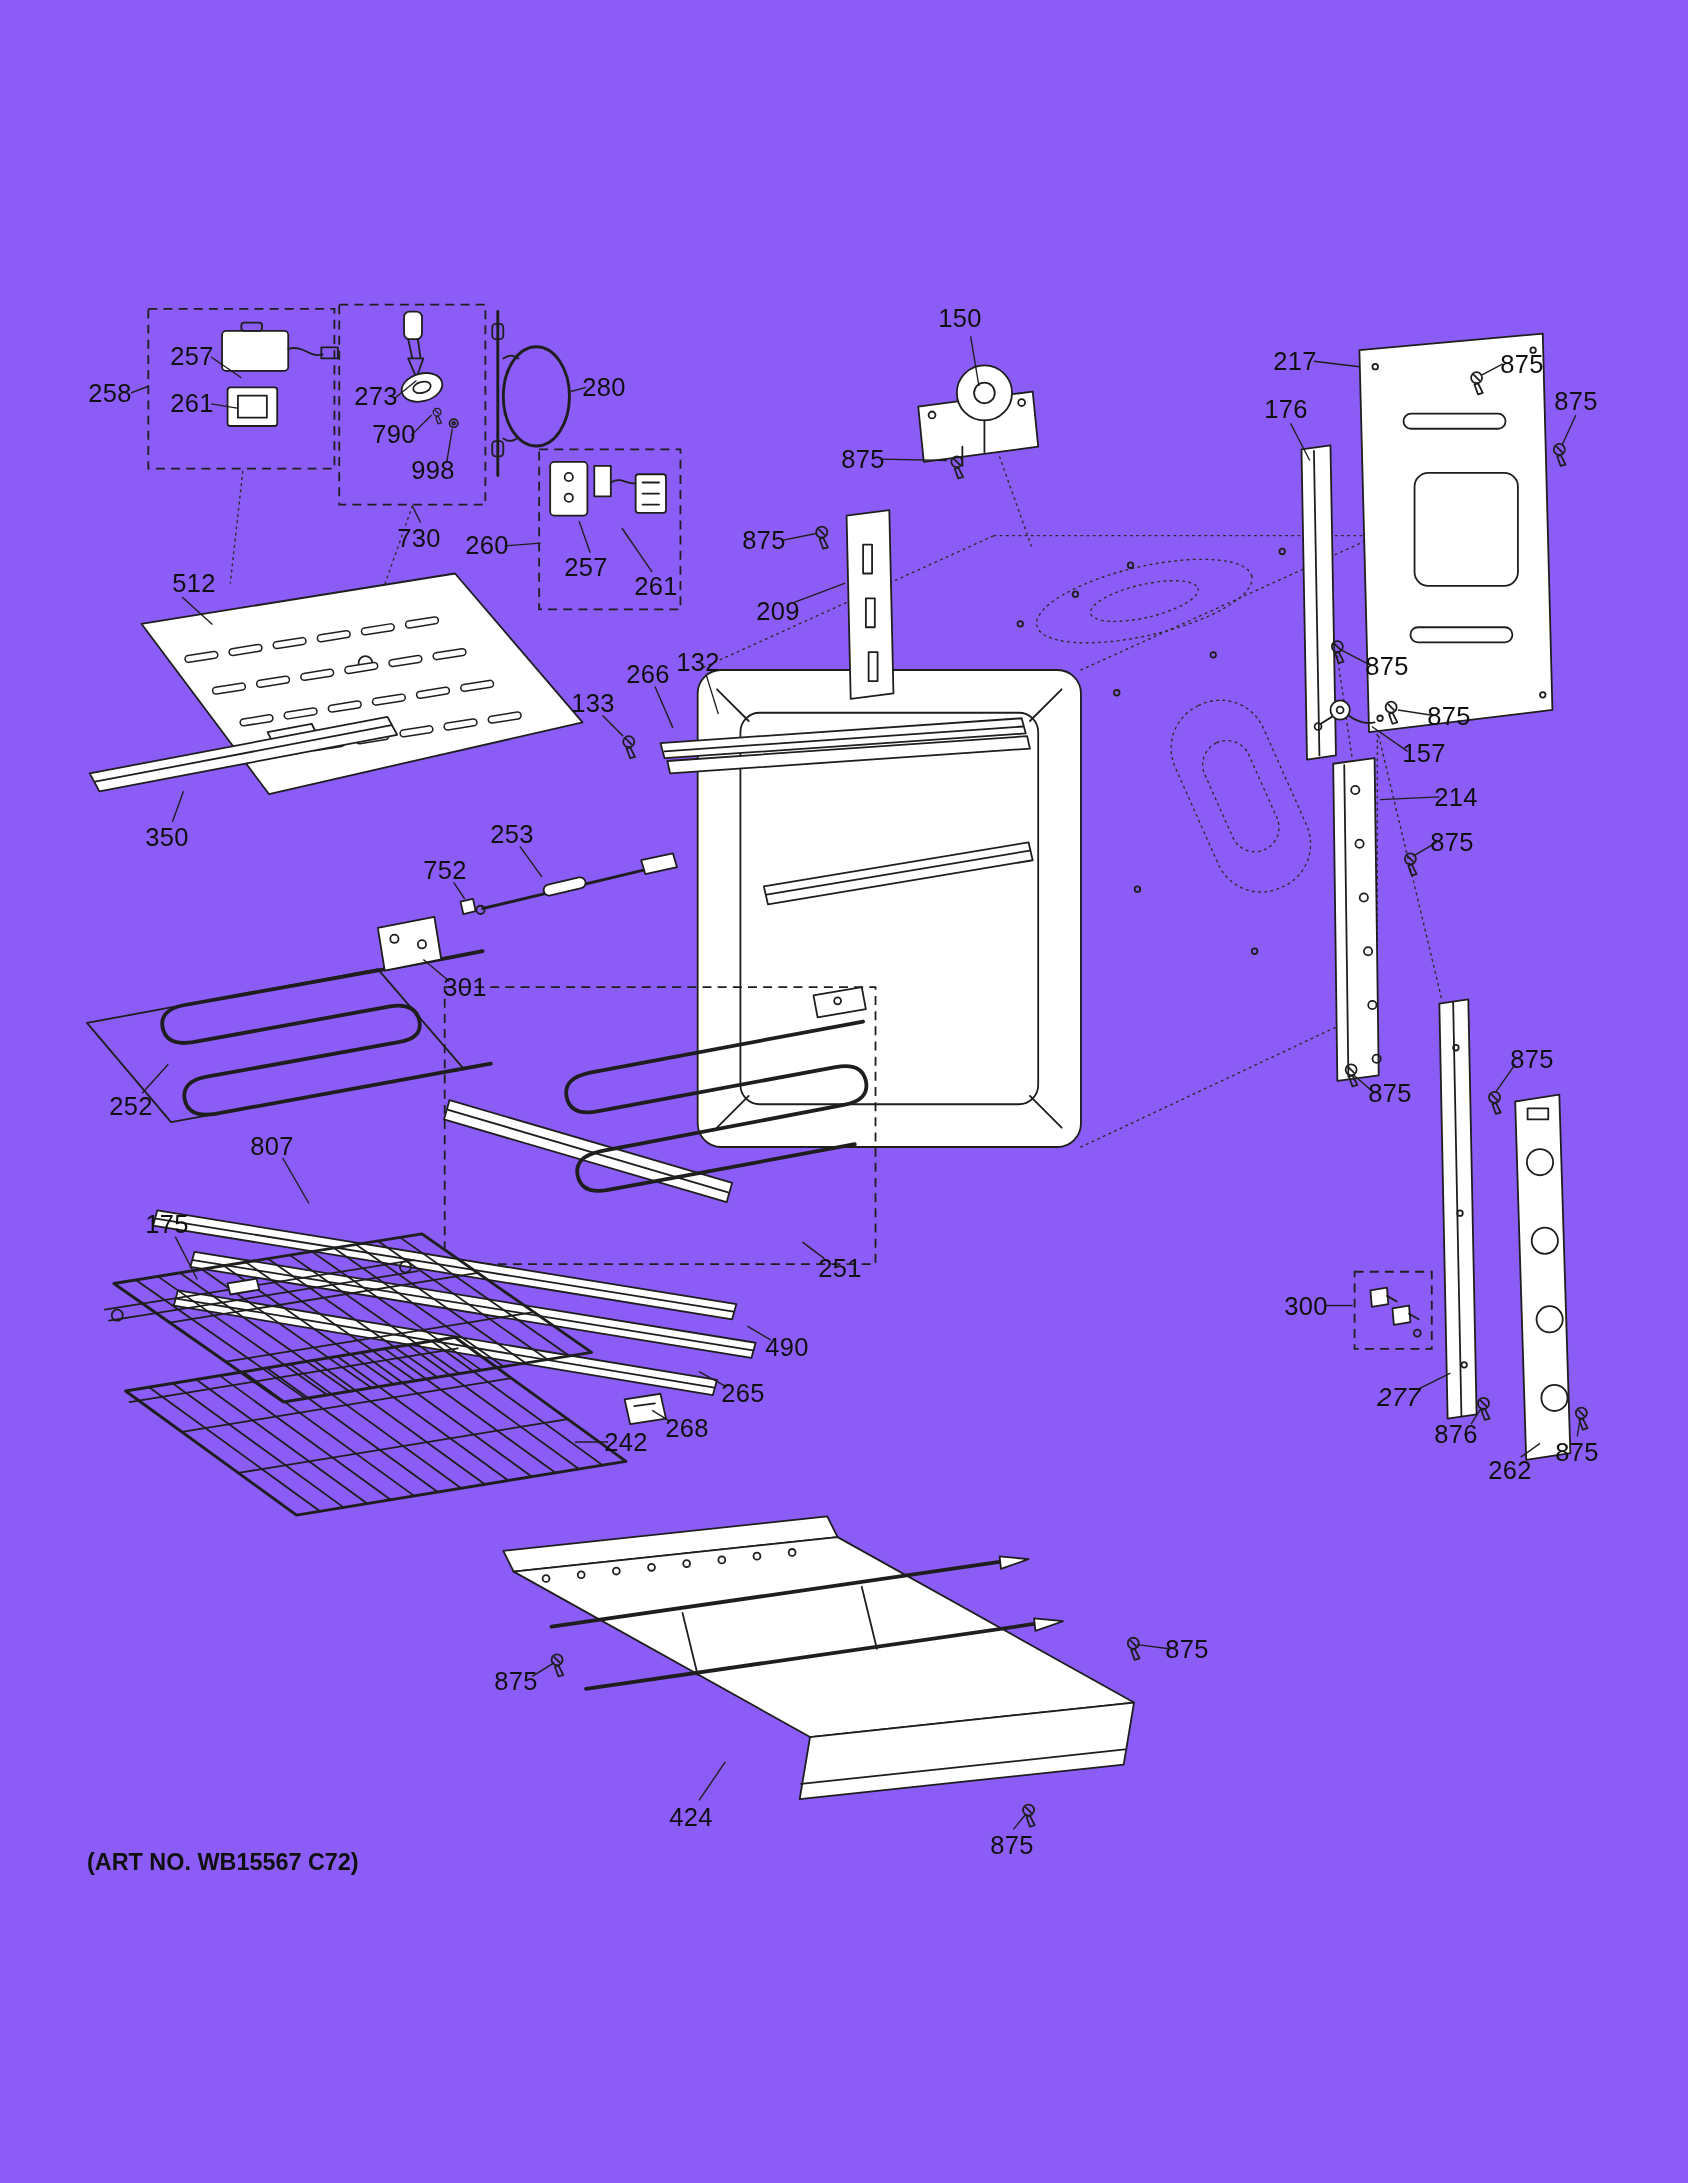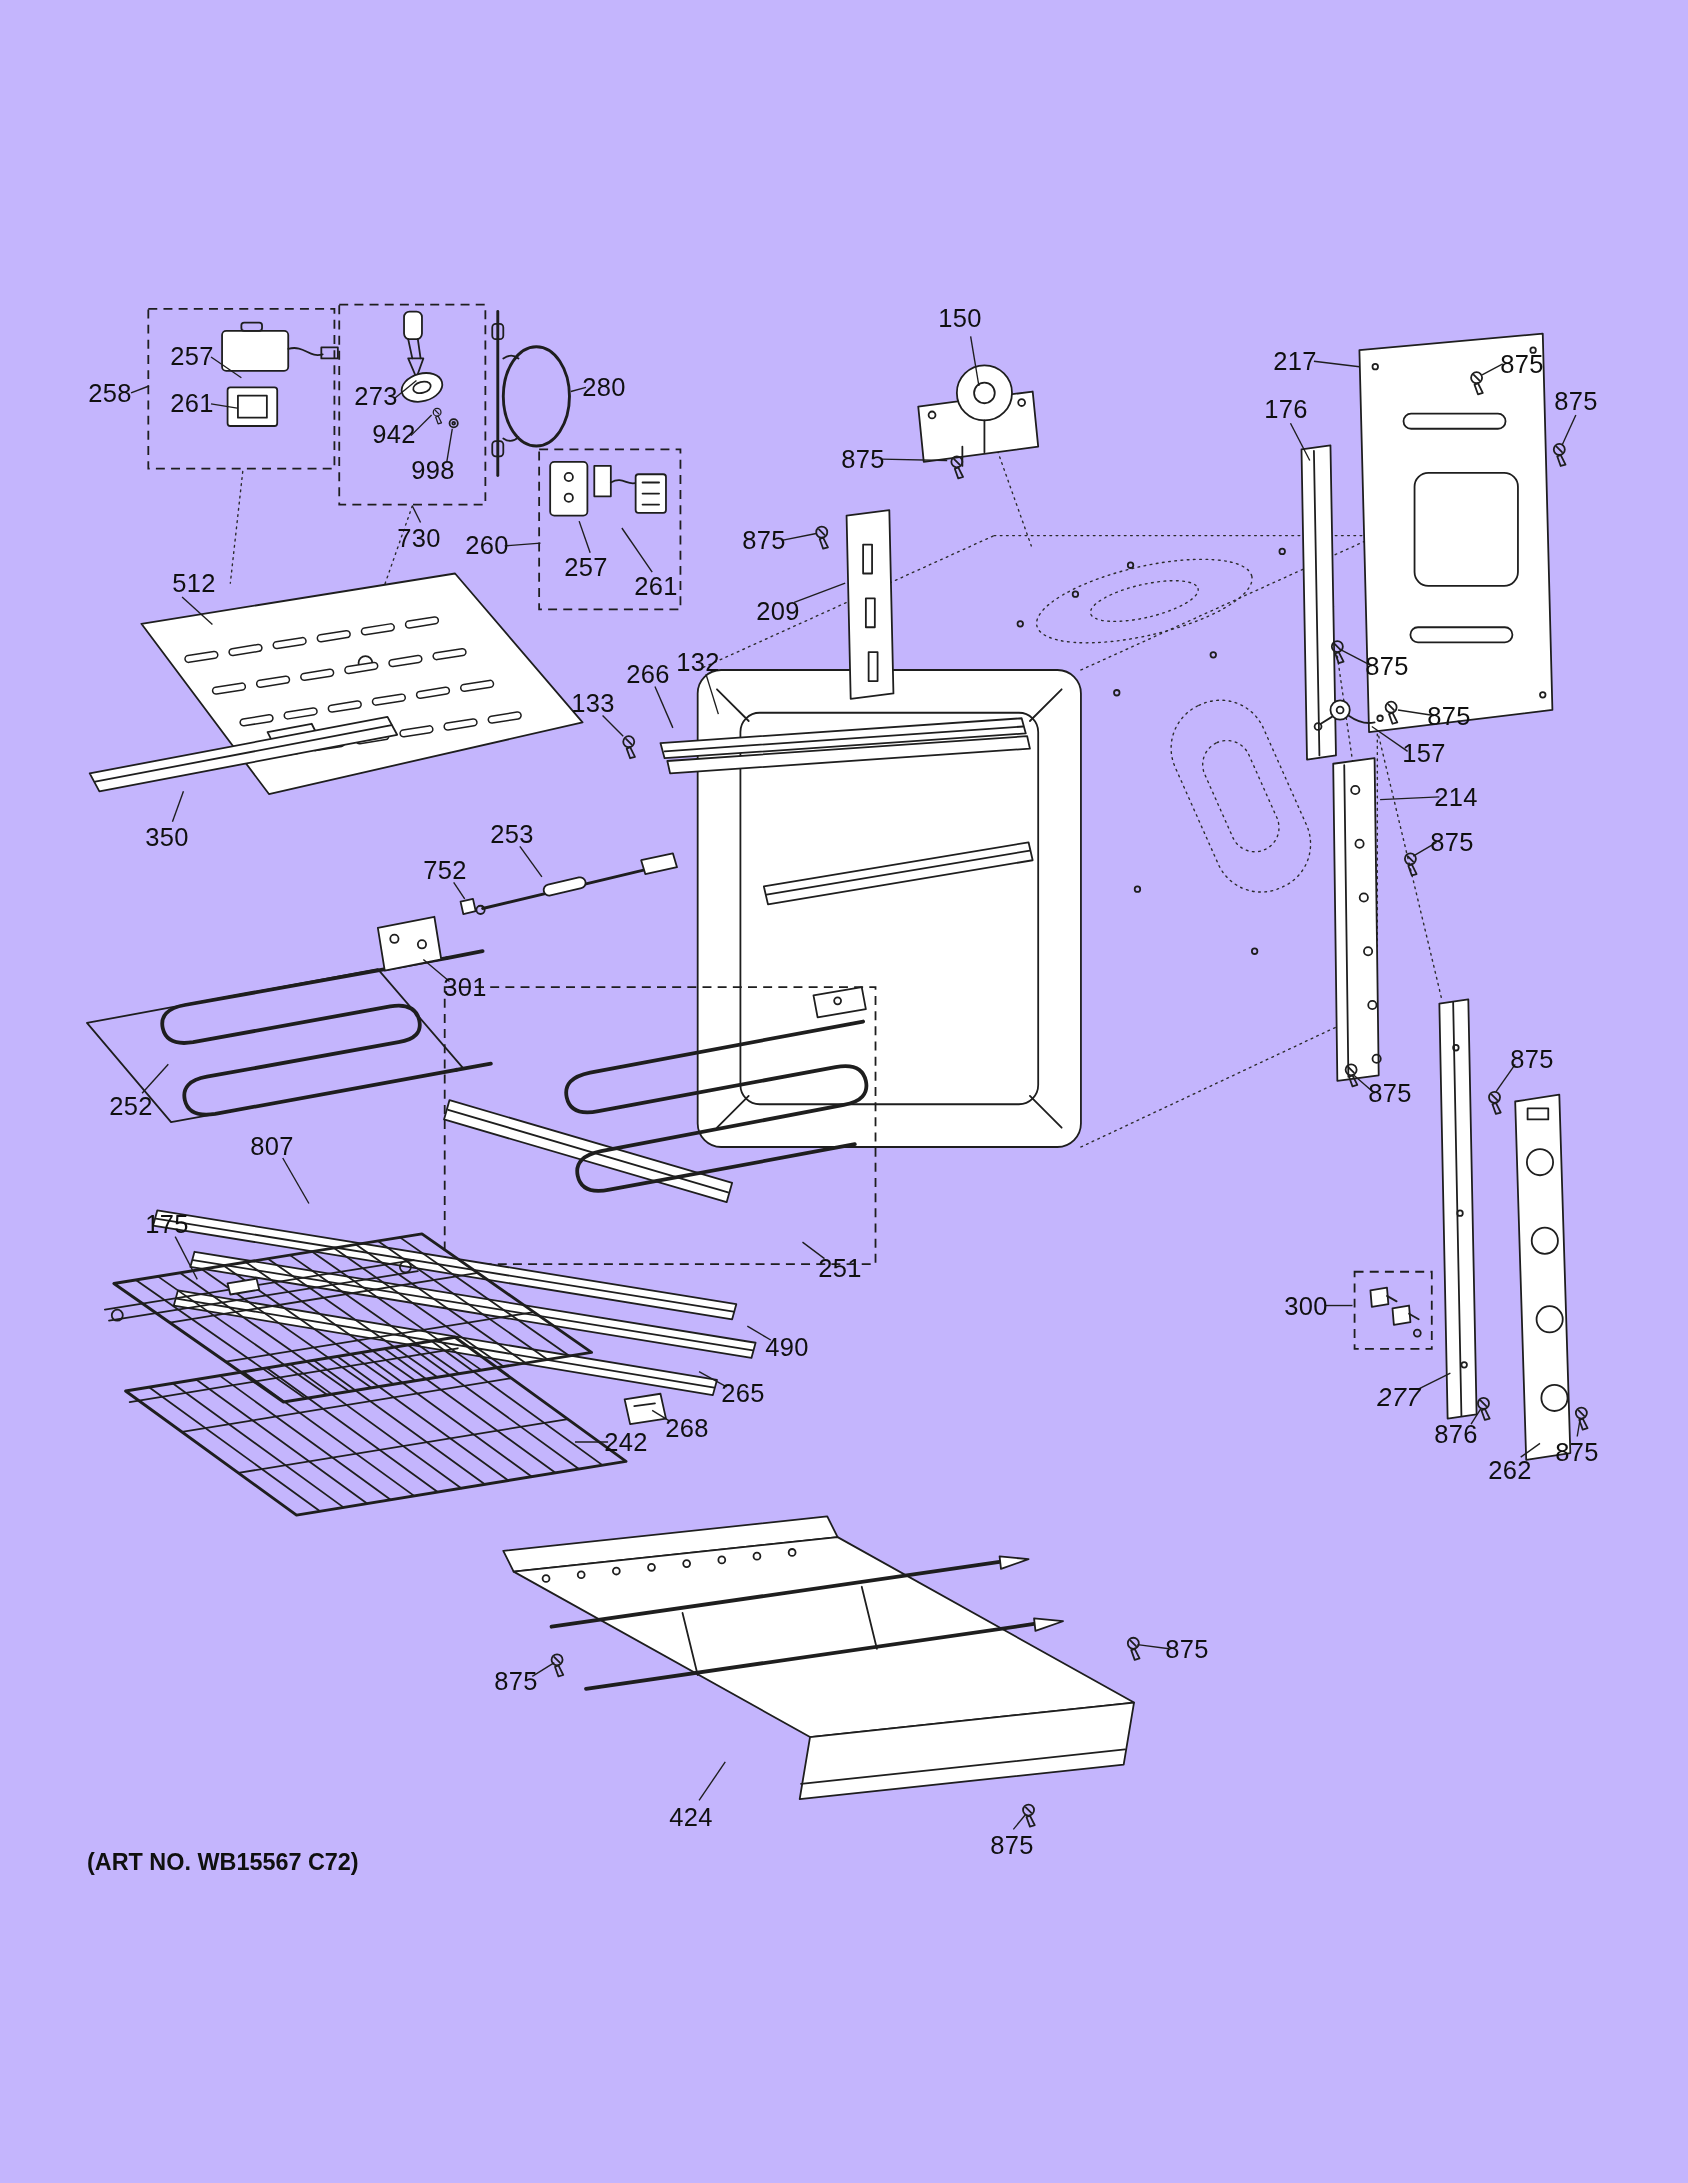--- a/index.html
+++ b/index.html
@@ -1,16 +1,16 @@
 <!DOCTYPE html>
 <html style="font-size:11px"><head>
 <meta charset="utf-8">
 <style>
   html,body{margin:0;padding:0;background:#fff;}
-  .stage{position:relative;width:1689px;height:2183px;background:#c4b5fd;
+  .stage{position:relative;width:1689px;height:2183px;background:#8b5cf6;
          font-family:"Liberation Sans",sans-serif;overflow:hidden;}
   svg{position:absolute;left:0;top:0;}
   .ln{fill:none;stroke:#1e1e1e;stroke-width:2.6;stroke-linecap:round;stroke-linejoin:round;}
   .w4{stroke-width:4.2;}
   .w5{fill:none;stroke:#1e1e1e;stroke-width:5.5;stroke-linecap:round;stroke-linejoin:round;}
   .dot{fill:none;stroke:#2b2b2b;stroke-width:2;stroke-dasharray:2.5 6.5;stroke-linecap:round;}
   .dash{fill:none;stroke:#1e1e1e;stroke-width:2.6;stroke-dasharray:13 9;}
   .leader{stroke:#1e1e1e;stroke-width:2;fill:none;}
   .wfill{fill:#fff;stroke:#1e1e1e;stroke-width:2.6;stroke-linejoin:round;}
   .slot{fill:#fff;stroke:#1e1e1e;stroke-width:2.2;}
@@ -438,21 +438,21 @@
 <div style="position:absolute;left:0;top:0;width:100%;height:100%;">
       <div class="part-label" style="left: 960px; top: 318px;">150</div>
       <div class="part-label" style="left: 1295px; top: 361px;">217</div>
       <div class="part-label" style="left: 1522px; top: 364px;">875</div>
       <div class="part-label" style="left: 1576px; top: 401px;">875</div>
       <div class="part-label" style="left: 1286px; top: 409px;">176</div>
       <div class="part-label" style="left: 110px; top: 393px;">258</div>
       <div class="part-label" style="left: 192px; top: 356px;">257</div>
       <div class="part-label" style="left: 192px; top: 403px;">261</div>
       <div class="part-label" style="left: 376px; top: 396px;">273</div>
-      <div class="part-label" style="left: 394px; top: 434px;">942</div>
+      <div class="part-label" style="left: 394px; top: 434px;">790</div>
       <div class="part-label" style="left: 433px; top: 470px;">998</div>
       <div class="part-label" style="left: 604px; top: 387px;">280</div>
       <div class="part-label" style="left: 419px; top: 538px;">730</div>
       <div class="part-label" style="left: 487px; top: 545px;">260</div>
       <div class="part-label" style="left: 586px; top: 567px;">257</div>
       <div class="part-label" style="left: 656px; top: 586px;">261</div>
       <div class="part-label" style="left: 764px; top: 540px;">875</div>
       <div class="part-label" style="left: 863px; top: 459px;">875</div>
       <div class="part-label" style="left: 778px; top: 611px;">209</div>
       <div class="part-label" style="left: 170px; top: 583px; margin-left: 24px;">512</div>

